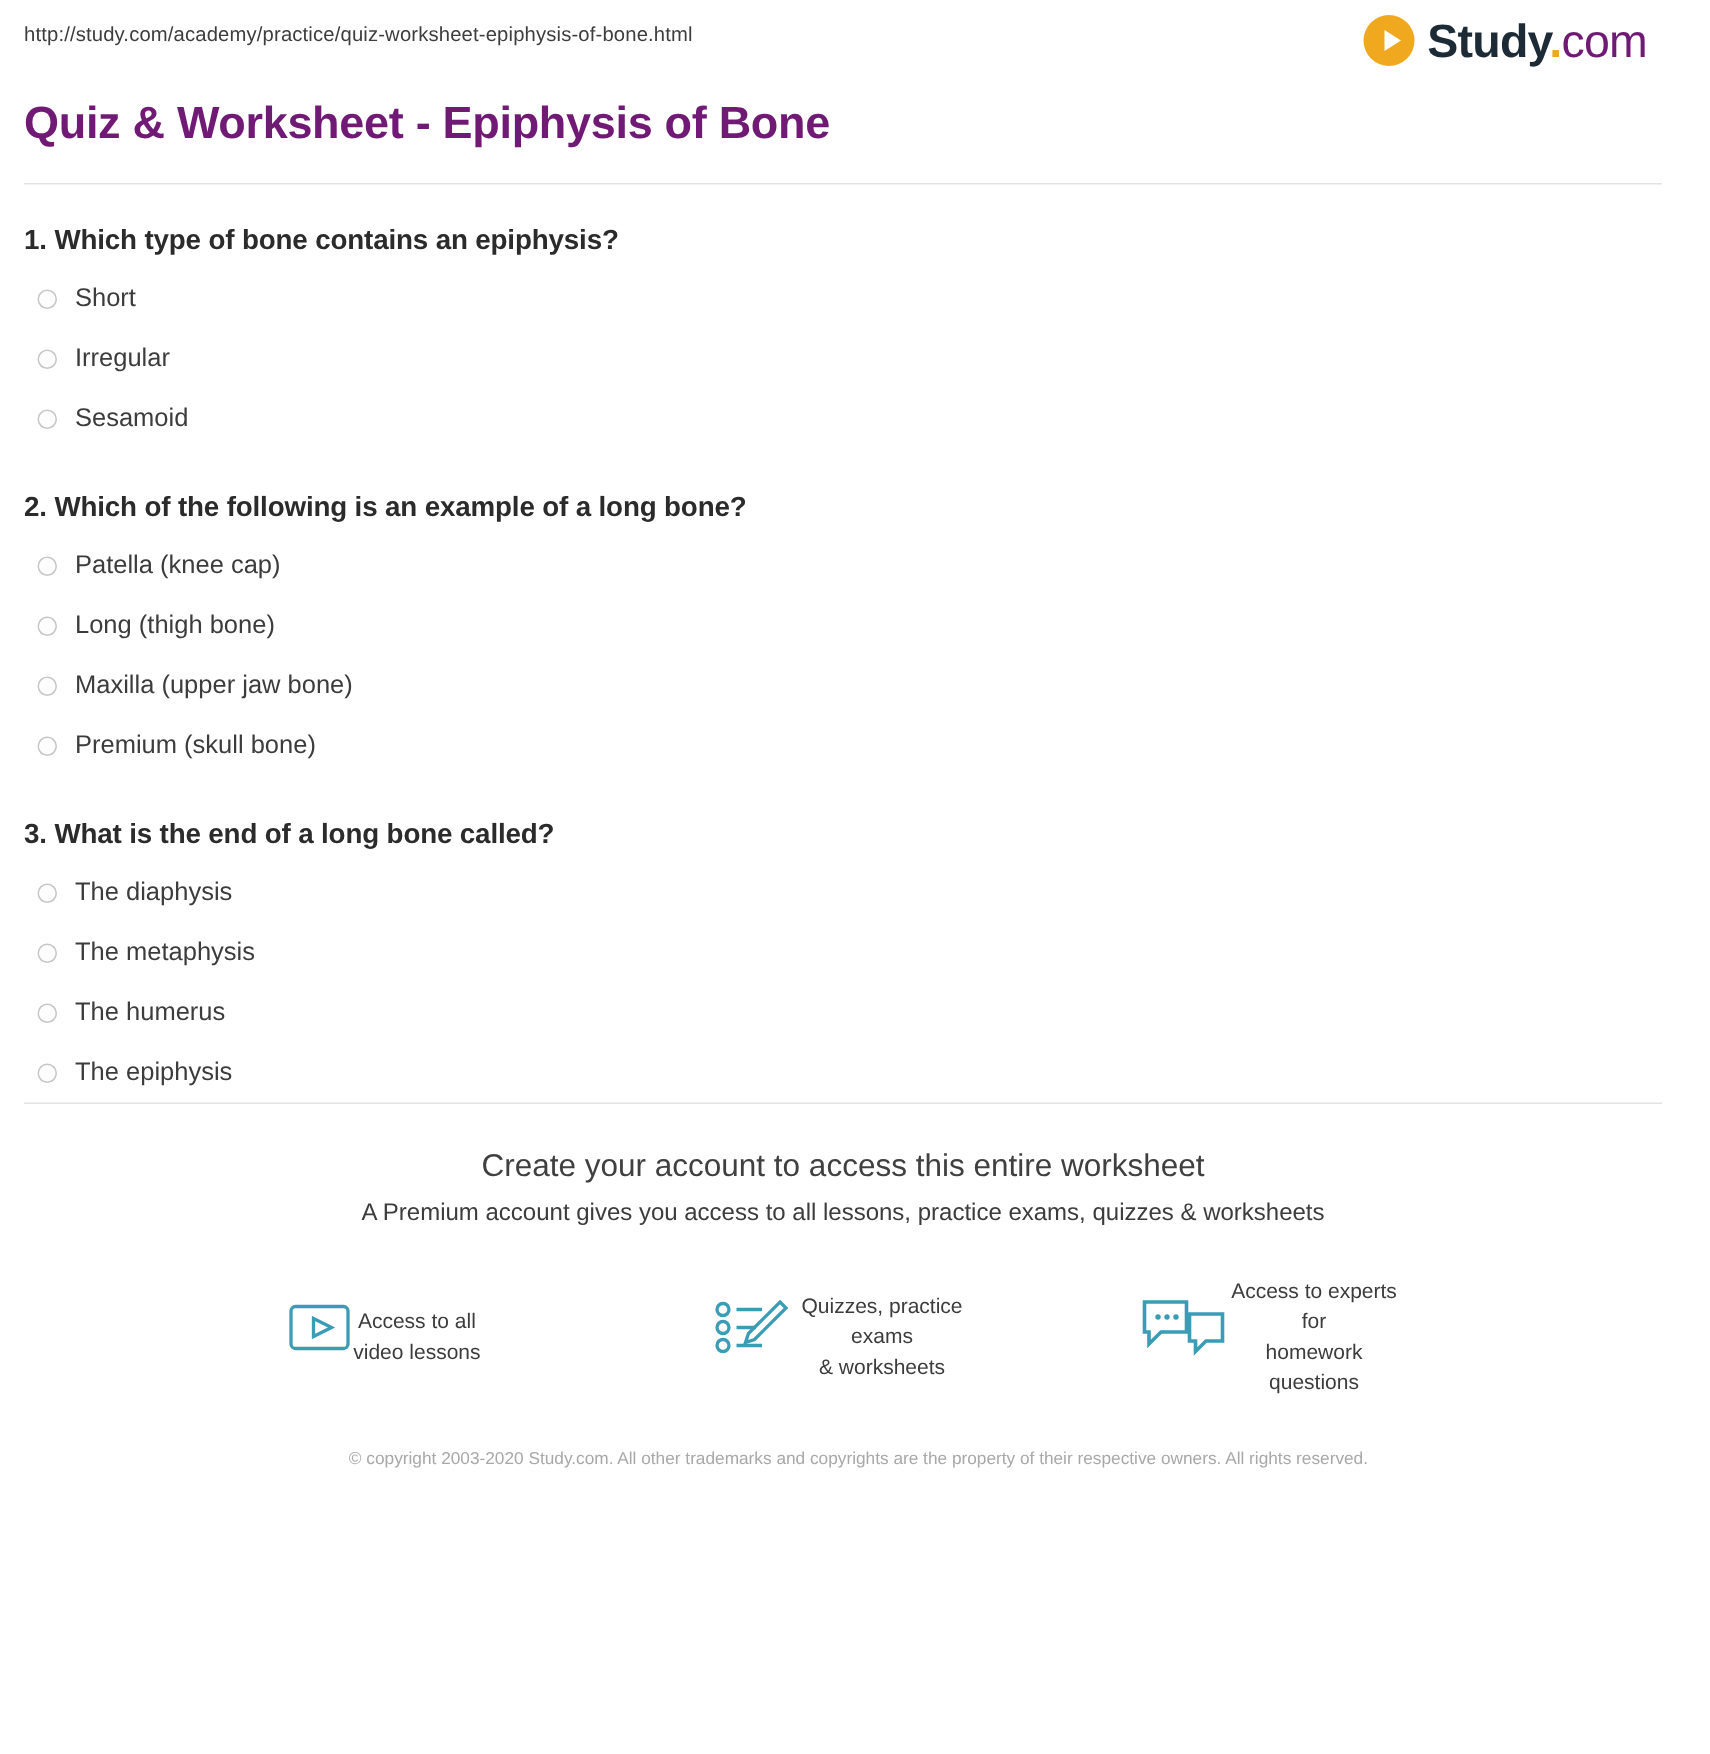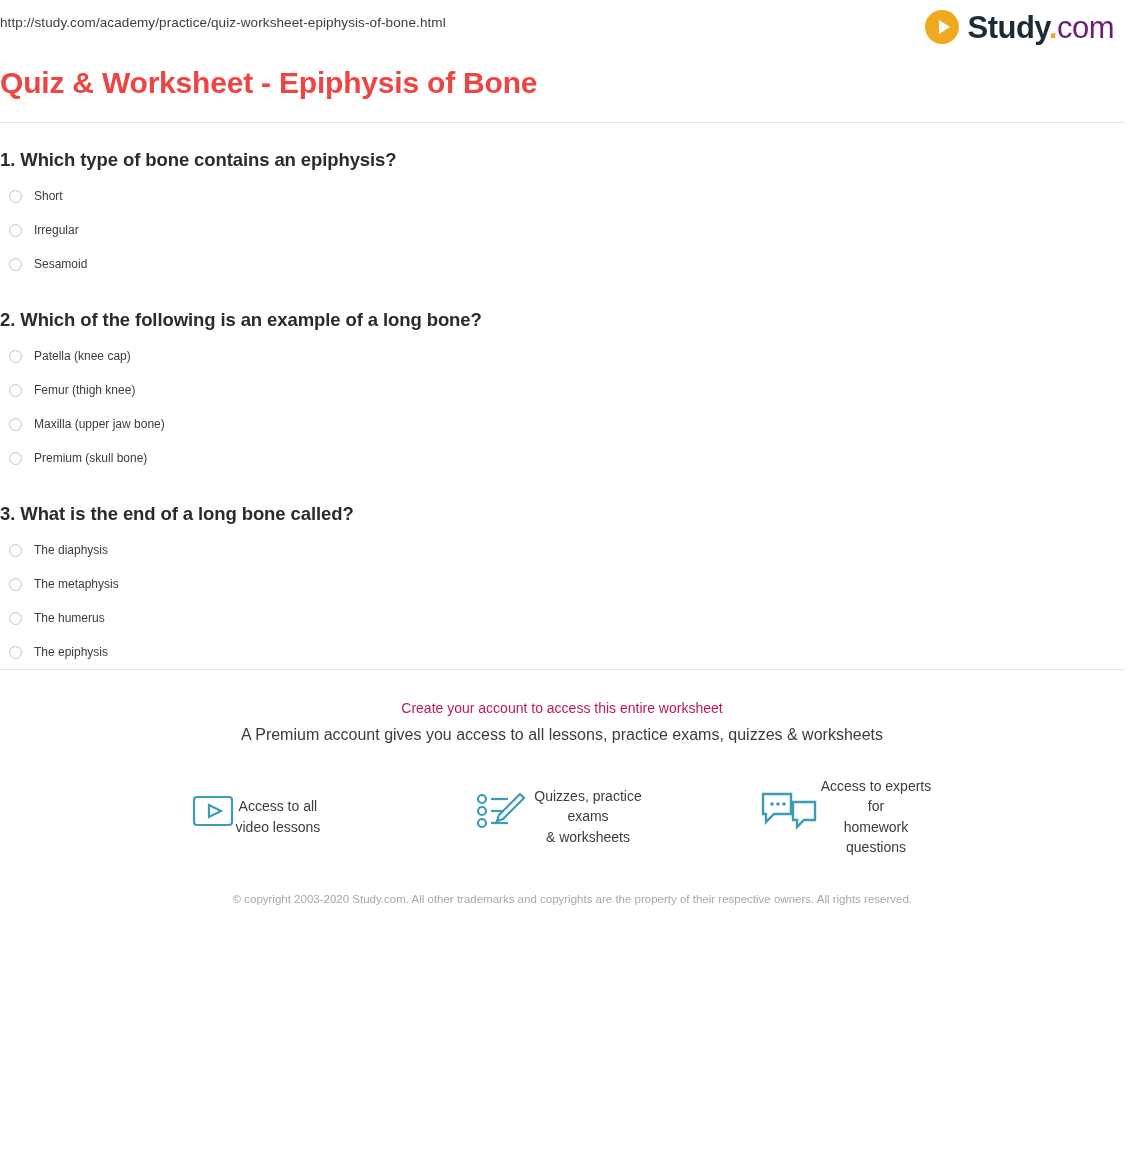--- a/index.html
+++ b/index.html
@@ -11,21 +11,21 @@
   body {
     width: 1140px;
     height: 1169px;
     font-family: "Liberation Sans", sans-serif;
     color: #333333;
     position: relative;
     overflow: hidden;
   }
   .page {
     width: 1124px;
-    padding: 0 0;
+    padding: 0 16px;
   }
 
   
   .topbar {
     display: flex;
     align-items: flex-start;
     justify-content: space-between;
     padding-top: 10px;
     height: 52px;
   }
@@ -65,21 +65,21 @@
     letter-spacing: -0.5px;
     line-height: 1;
   }
   .brand-text .dot { color: #f0a81e; }
   .brand-text .com { color: #701a75; font-weight: 400; }
 
   
   h1.page-title {
     font-size: 30px;
     font-weight: 700;
-    color: #ef4444;
+    color: #701a75;
     margin: 14px 0 22px 0;
     letter-spacing: -0.2px;
   }
   .rule {
     border: 0;
     border-top: 1px solid #e3e3e3;
     margin: 0;
   }
 
   
@@ -103,32 +103,32 @@
   .radio {
     width: 13px;
     height: 13px;
     border-radius: 50%;
     border: 1px solid #c6c6c6;
     background: #fdfdfd;
     flex: 0 0 auto;
     margin-left: 9px;
   }
   .answer-label {
-    font-size: 12px;
+    font-size: 17px;
     color: #3c3c3c;
   }
 
   
   .promo {
     text-align: center;
     padding-top: 30px;
   }
   .promo-title {
-    font-size: 14px;
-    color: #be185d;
+    font-size: 21px;
+    color: #404040;
     margin: 0 0 10px 0;
     font-weight: 400;
   }
   .promo-sub {
     font-size: 16px;
     color: #3c3c3c;
     margin: 0 0 32px 0;
   }
   .features {
     display: flex;
@@ -202,21 +202,21 @@
     </div>
 
     <div class="question-block">
       <p class="q-text">2. Which of the following is an example of a long bone?</p>
       <div class="answer">
         <span class="radio"></span>
         <span class="answer-label">Patella (knee cap)</span>
       </div>
       <div class="answer">
         <span class="radio"></span>
-        <span class="answer-label">Femur (thigh knee)</span>
+        <span class="answer-label">Long (thigh bone)</span>
       </div>
       <div class="answer">
         <span class="radio"></span>
         <span class="answer-label">Maxilla (upper jaw bone)</span>
       </div>
       <div class="answer">
         <span class="radio"></span>
         <span class="answer-label">Premium (skull bone)</span>
       </div>
     </div>

